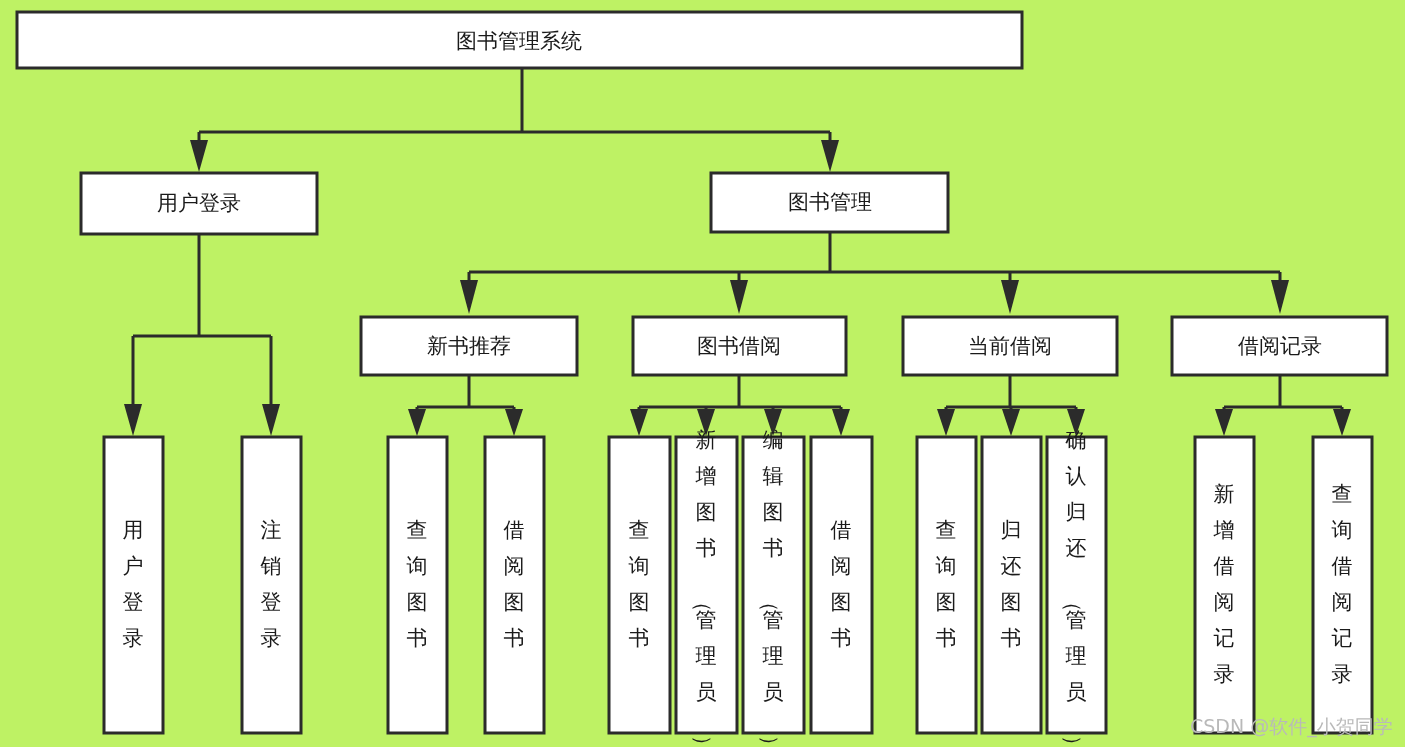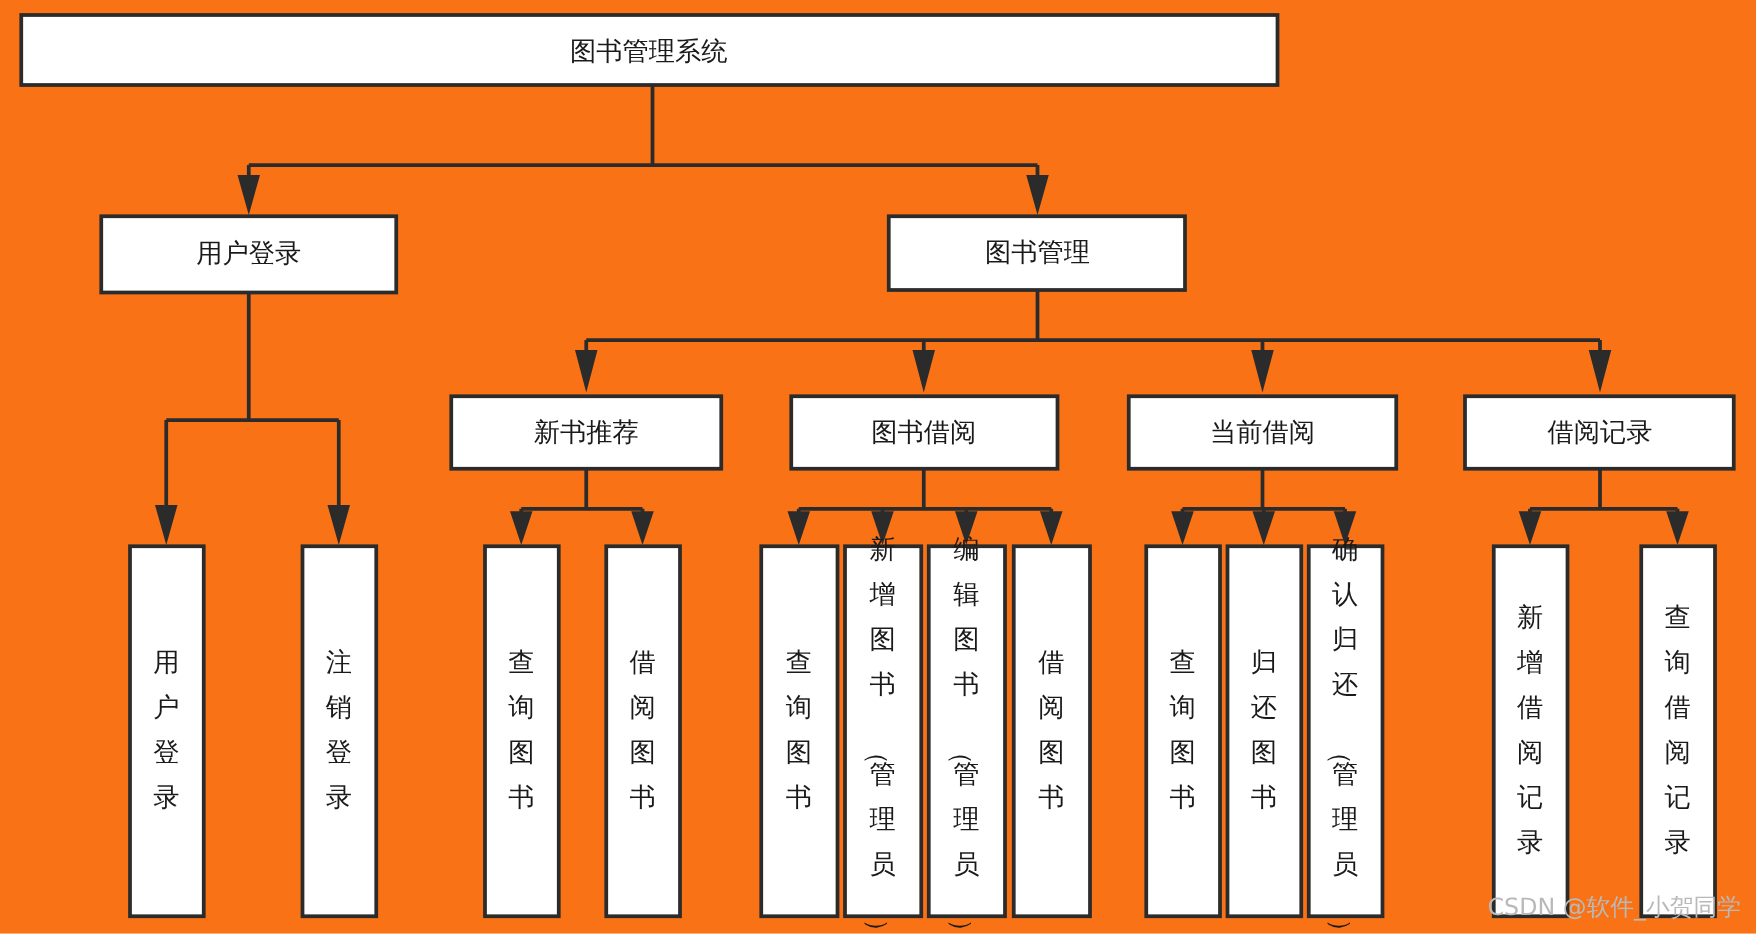--- a/index.html
+++ b/index.html
@@ -8,21 +8,21 @@
     padding: 0;
     background: #ffffff;
   }
   body {
     font-family: "DejaVu Sans", "Liberation Sans", sans-serif;
   }
   #diagram-root {
     position: relative;
     width: 1405px;
     height: 747px;
-    background: #f97316;
+    background: #bef264;
     overflow: hidden;
   }
   svg.diagram-canvas {
     position: absolute;
     top: 0;
     left: 0;
     width: 1405px;
     height: 747px;
     display: block;
   }

